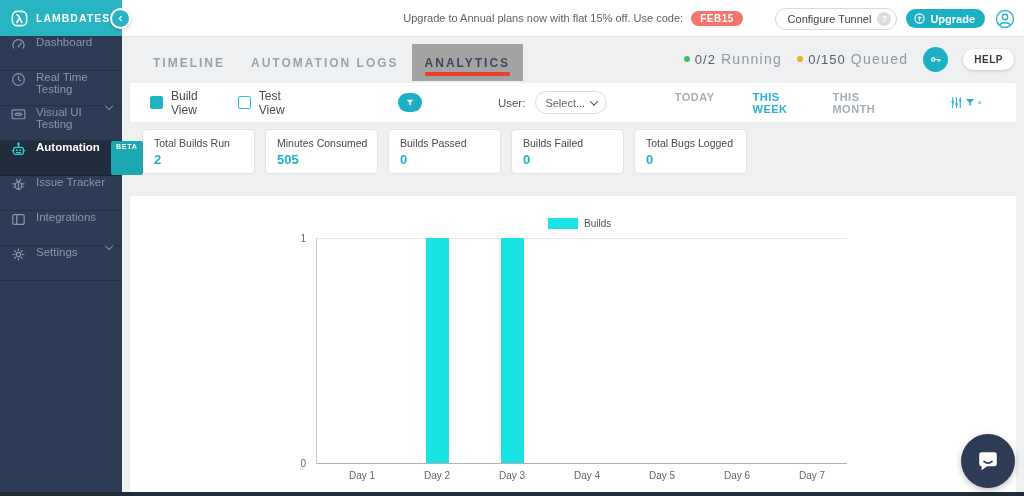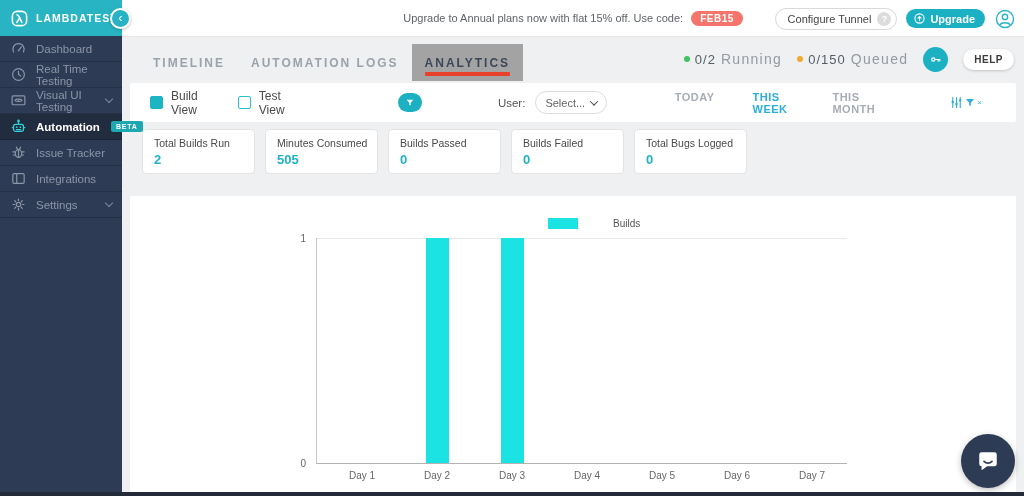--- a/index.html
+++ b/index.html
@@ -4,21 +4,21 @@
 <style>
   * { margin:0; padding:0; box-sizing:border-box; }
   html,body { width:1024px; height:496px; overflow:hidden; }
   body { font-family:"Liberation Sans", sans-serif; background:#eef0f1; position:relative; }
 
   
   .sidebar { position:absolute; left:0; top:0; width:122px; height:496px; background:#2e3b54; z-index:5; }
   .logo-bar { height:36px; background:#29b4c3; display:flex; align-items:center; gap:7px; padding:0 10px; }
   .logo-bar svg { flex:none; }
   .brand-name { color:#fff; font-size:10.5px; font-weight:bold; letter-spacing:1px; }
-  .nav-item { height:26px; display:flex; align-items:center; gap:9px; padding:0 10px; color:#8b95a7; font-size:11.5px; border-bottom:1px solid rgba(0,0,0,0.18); cursor:pointer; position:relative; }
+  .nav-item { height:35px; display:flex; gap:9px; padding:0 10px; color:#8b95a7; font-size:11.5px; border-bottom:1px solid rgba(0,0,0,0.18); cursor:pointer; position:relative; }
   .nav-item svg { flex:none; width:17px; height:17px; stroke:currentColor; fill:none; stroke-width:1.7; stroke-linecap:round; stroke-linejoin:round; }
   .nav-item.active { background:#222c3f; color:#fff; font-weight:bold; }
   .nav-item.active svg { color:#2dd3da; }
   .beta-badge { background:#1da7b0; color:#fff; font-size:7px; font-weight:bold; letter-spacing:0.8px; border-radius:2px; padding:2px 5px; margin-left:2px; }
   .side-chevron { position:absolute; right:10px; width:6px; height:6px; border-right:1.4px solid #7f8a9d; border-bottom:1.4px solid #7f8a9d; transform:rotate(45deg); margin-top:-3px; }
 
   .collapse-btn { position:absolute; left:110px; top:8px; width:21px; height:21px; border-radius:50%; background:#27b3c4; border:2px solid #fff; color:#fff; z-index:20; display:flex; align-items:center; justify-content:center; font-size:13px; line-height:1; cursor:pointer; box-shadow:0 1px 3px rgba(0,0,0,0.25); padding-bottom:2px; }
 
   
   .topbar { position:absolute; left:122px; right:0; top:0; height:37px; background:#fff; border-bottom:1px solid #e6e6e6; display:flex; align-items:center; justify-content:center; }
@@ -65,21 +65,21 @@
   
   .stats-row { position:absolute; left:8px; right:8px; top:92px; display:flex; gap:10px; padding-left:12px; }
   .stat-card { width:113px; height:45px; background:#fff; border:1px solid #e4e4e4; border-radius:4px; padding:7px 11px; cursor:default; }
   .stat-label { font-size:10.5px; color:#4a4a4a; white-space:nowrap; }
   .stat-value { font-size:13px; font-weight:bold; color:#1fb3c6; margin-top:3px; }
 
   
   .chart-panel { position:absolute; left:8px; right:8px; top:159px; bottom:4px; background:#fff; }
   .legend { position:absolute; left:418px; top:22px; display:flex; align-items:center; gap:6px; }
   .legend-swatch { width:30px; height:11px; background:#1ce3e3; }
-  .legend-label { font-size:10px; color:#555;margin-left:29px; }
+  .legend-label { font-size:10px; color:#555; }
   .ylabel { position:absolute; width:22px; text-align:right; font-size:10px; color:#666; }
   .ylabel.top { left:154px; top:37px; }
   .ylabel.bottom { left:154px; top:262px; }
   .chart-plot { position:absolute; left:186px; top:42px; width:531px; height:226px; border-left:1px solid #c9c9c9; border-bottom:1px solid #b3b3b3; }
   .gridline { position:absolute; left:0; right:0; top:0; height:1px; background:#e8e8e8; }
   .xlabel { position:absolute; top:calc(100% + 7px); width:70px; text-align:center; font-size:10px; color:#666; }
   .bar { position:absolute; bottom:0; width:23px; }
 
   
   .chat-fab { position:absolute; left:961px; top:434px; width:54px; height:54px; border-radius:50%; background:#2e3b55; display:flex; align-items:center; justify-content:center; z-index:30; cursor:pointer; box-shadow:0 2px 6px rgba(0,0,0,0.25); }

